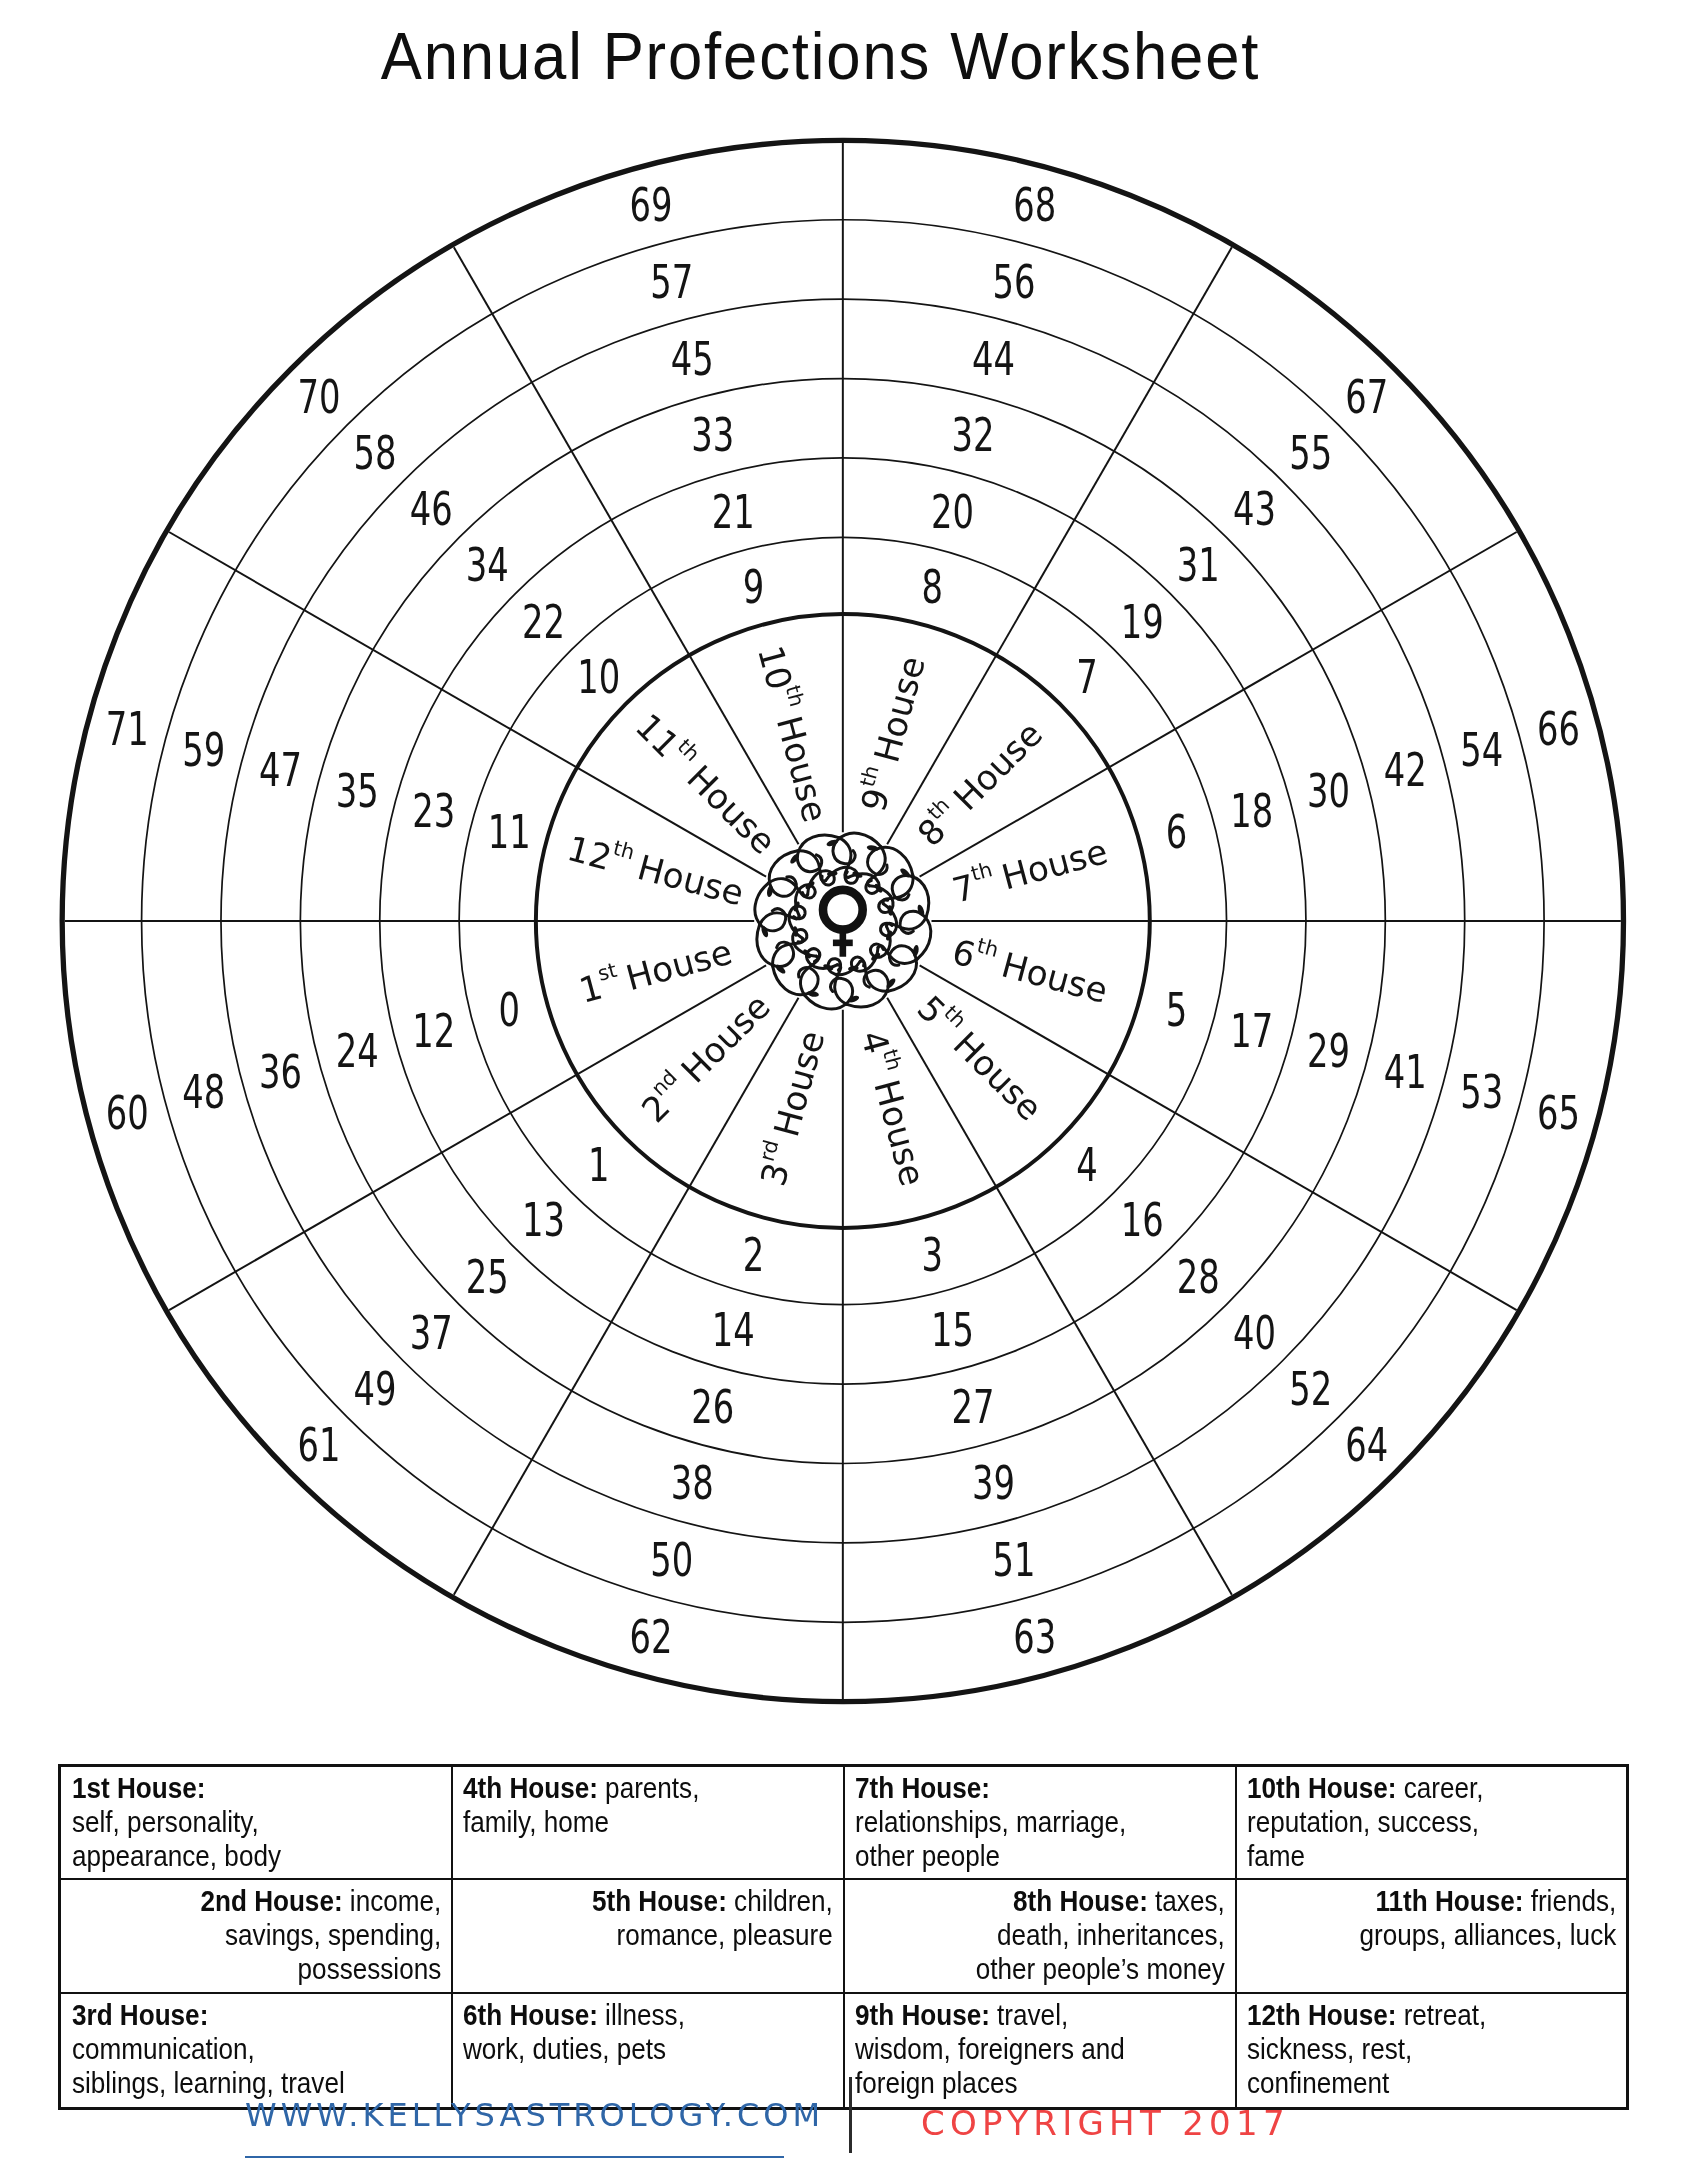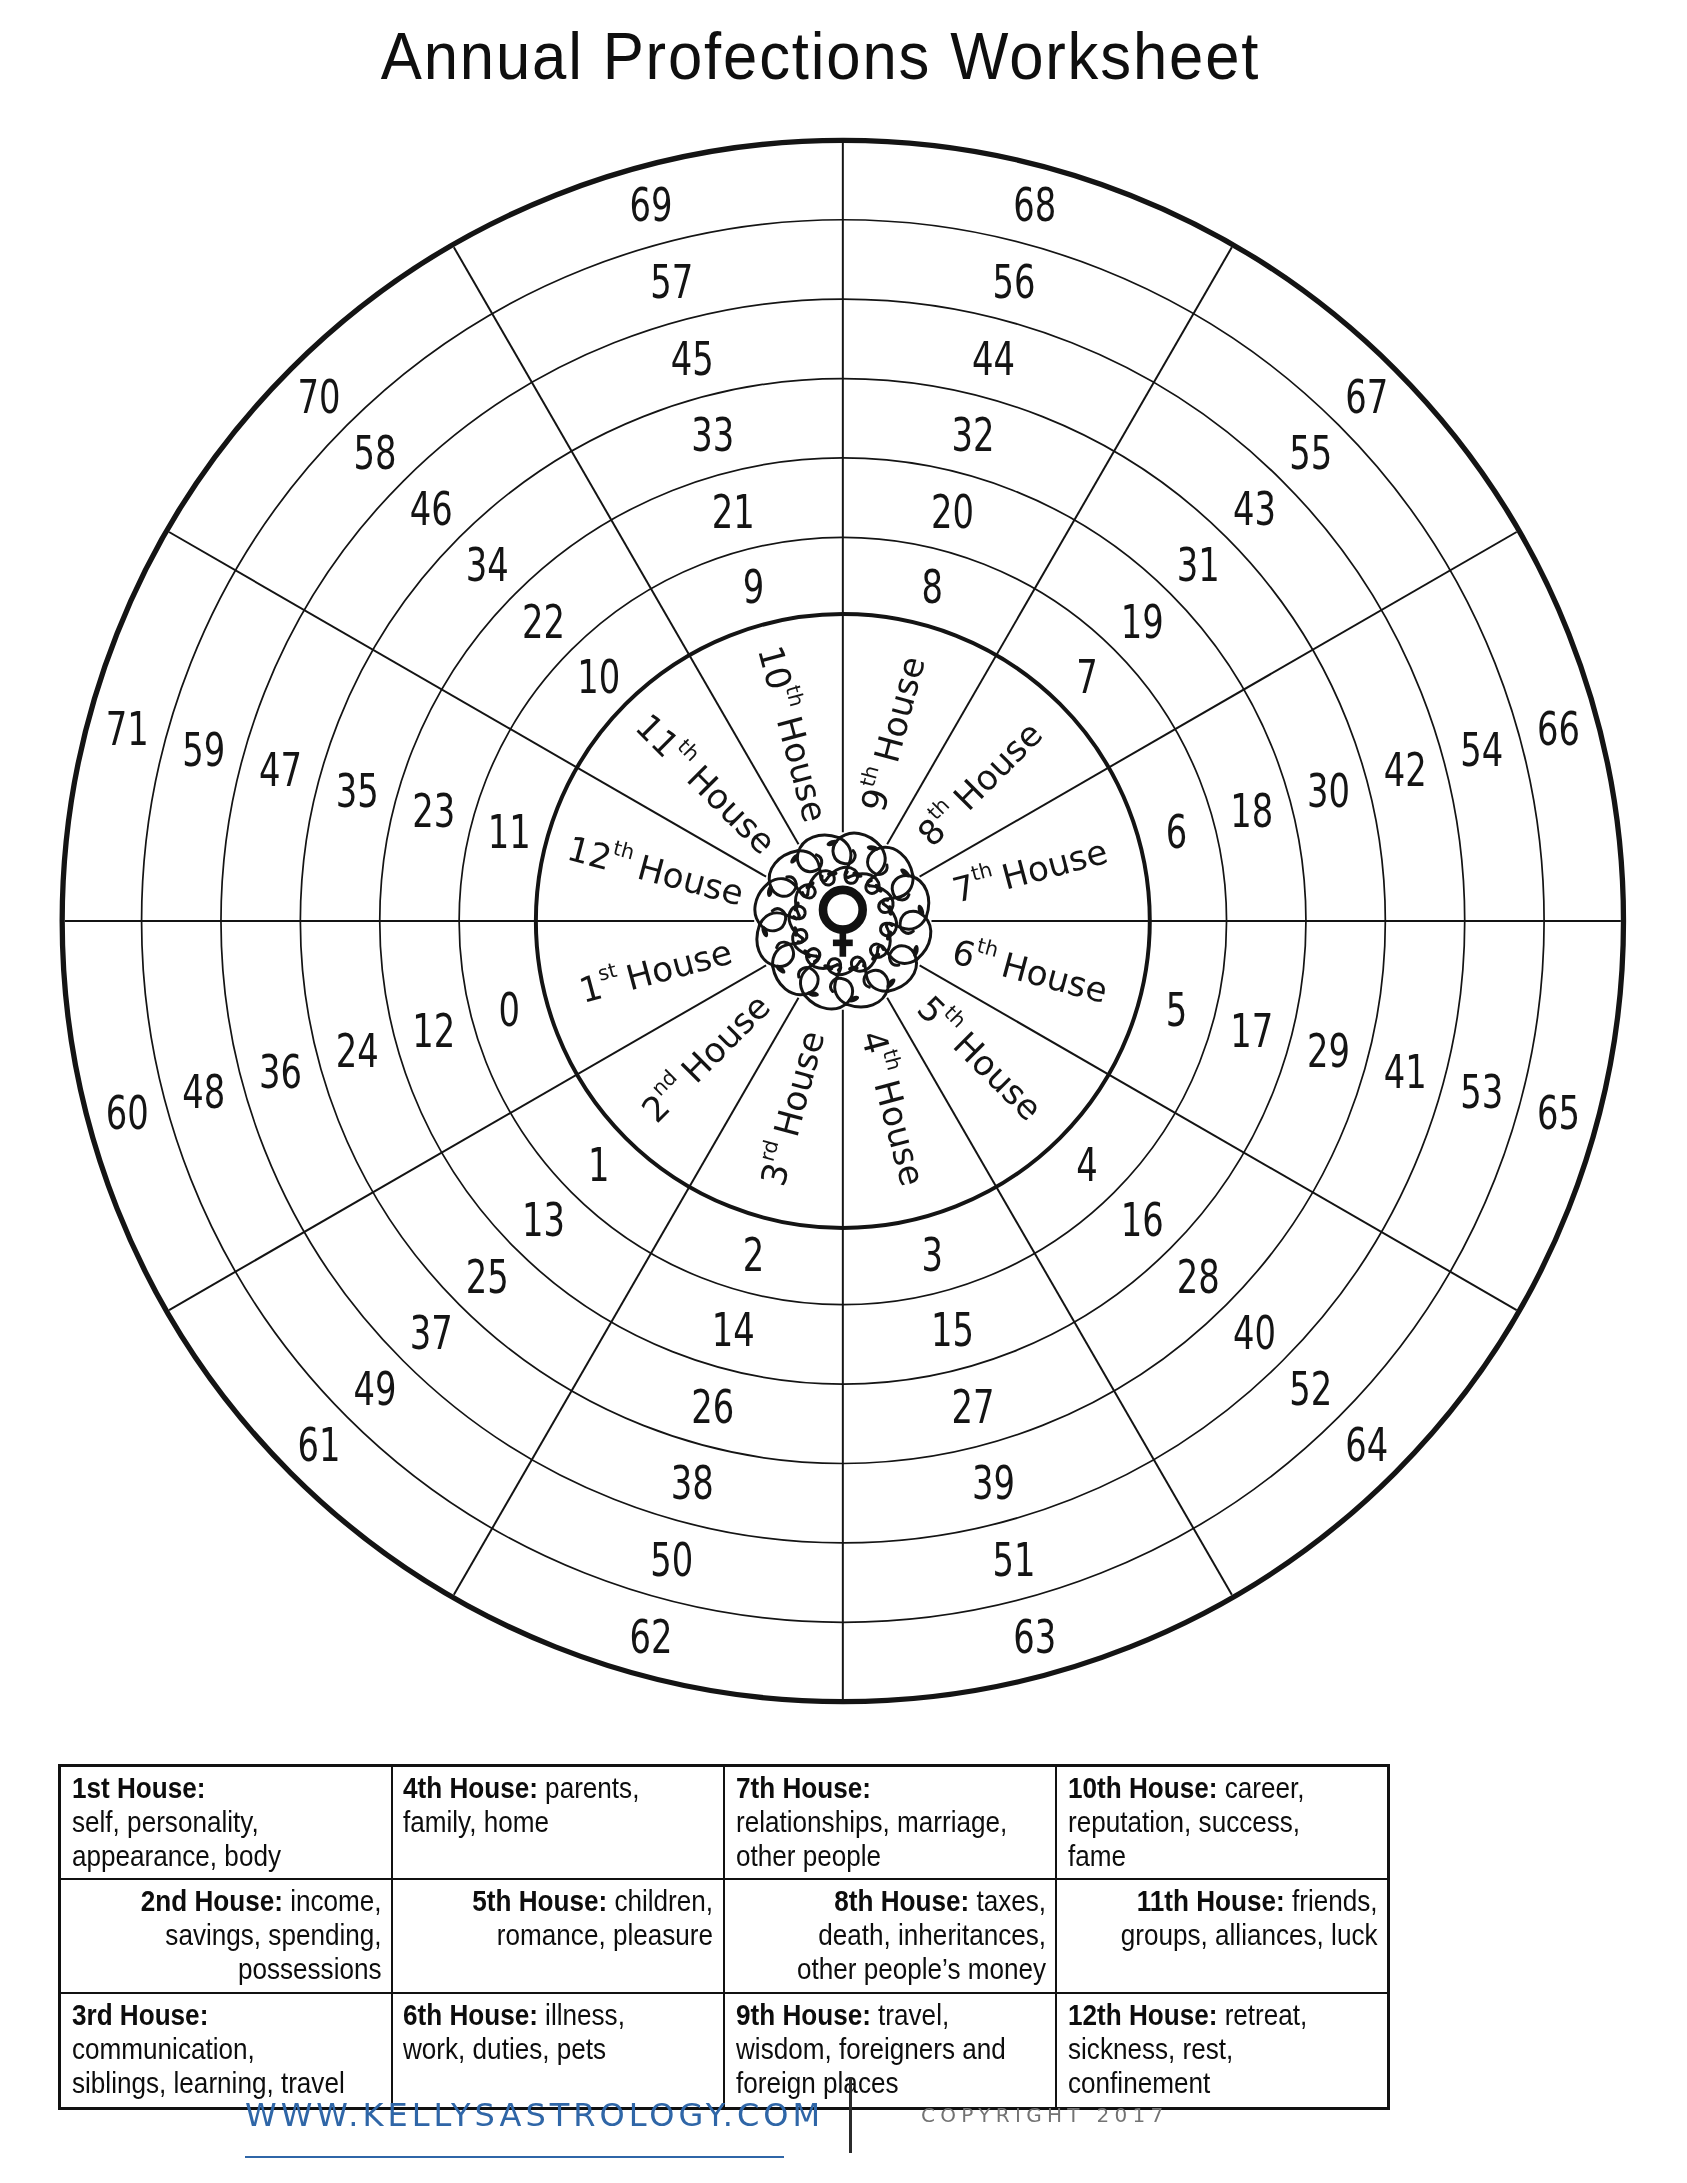--- a/index.html
+++ b/index.html
@@ -13,21 +13,21 @@
     text-align:center;font-weight:400;font-size:67px;letter-spacing:2px;
     transform:scaleX(.92);transform-origin:center top;
     color:#0f0f0f;white-space:nowrap;
   }
   
   #wheel{position:absolute;left:0;top:0;}
   .agenum{font-family:"DejaVu Sans",sans-serif;fill:#141414;}
   .houselbl{font-family:"DejaVu Sans",sans-serif;fill:#141414;}
   
   #legend{
-    position:absolute;left:58px;top:1764px;width:1332px;
+    position:absolute;left:58px;top:1764px;width:1571px;
     border-collapse:collapse;table-layout:fixed;border:3.3px solid #111;
   }
   #legend td{
     border:2px solid #111;vertical-align:top;padding:4px 9.3px 5.3px 10.6px;
     font-size:29px;line-height:34px;color:#0d0d0d;
   }
   #legend tr:nth-child(1){height:102px;}
   #legend tr:nth-child(2){height:107px;text-align:right;}
   #legend tr:nth-child(3){height:116px;}
   .cw{transform:scaleX(.9);transform-origin:left top;width:111%;}
@@ -36,21 +36,21 @@
   
   #site{
     position:absolute;left:245px;top:2096px;width:539px;display:block;
     text-align:center;font-family:"DejaVu Sans",sans-serif;
     font-size:32px;letter-spacing:4px;color:#2f66a7;text-decoration:none;
     border-bottom:2px solid #2f66a7;padding-bottom:22px;white-space:nowrap;
   }
   #fbar{position:absolute;left:849px;top:2077px;width:2.6px;height:76px;background:#2b2b2b;}
   #copy{
     position:absolute;left:921px;top:2103px;font-family:"DejaVu Sans",sans-serif;
-    font-size:20px;letter-spacing:5.3px;color:#737373;white-space:nowrap;
+    font-size:34px;letter-spacing:5.3px;color:#ef4444;white-space:nowrap;
   }
 </style>
 </head>
 <body>
 
 <h1 id="title">Annual Profections Worksheet</h1>
 
 <svg id="wheel" width="1687" height="1760" viewBox="0 0 2550 2660">
     <g fill="none" stroke="#141414">
       <circle cx="1274" cy="1392" r="1180" stroke-width="8"></circle>

